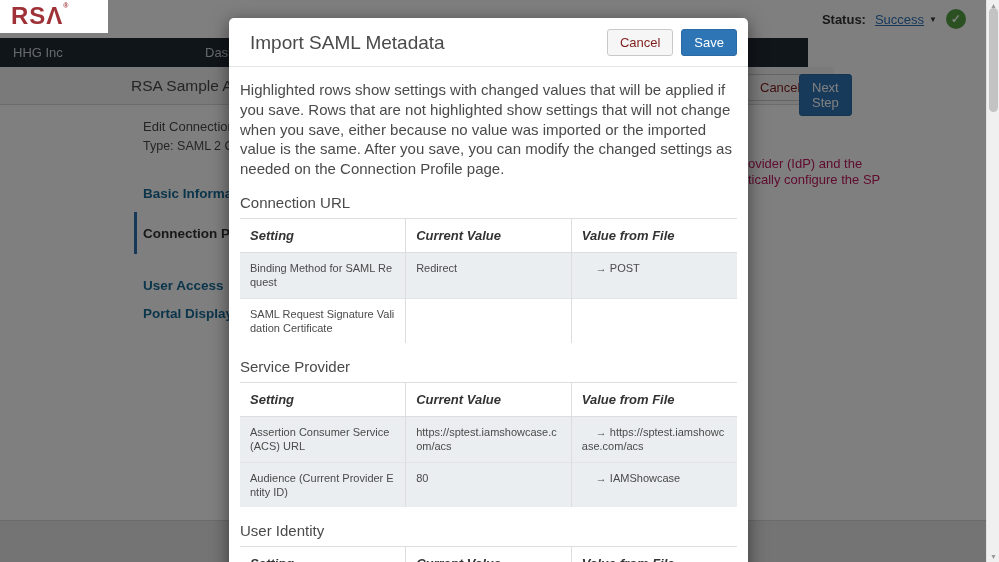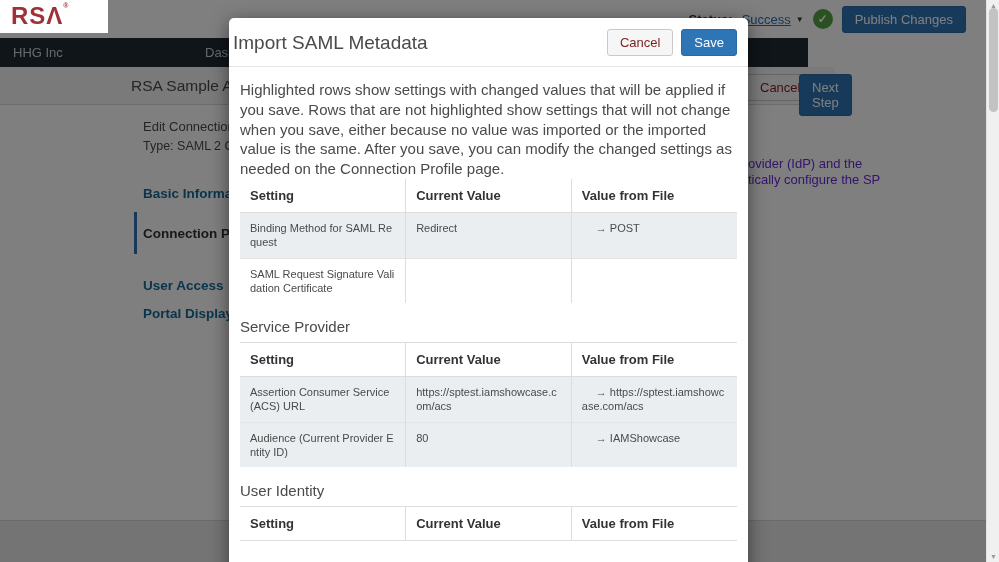--- a/index.html
+++ b/index.html
@@ -35,47 +35,47 @@
     border-bottom:1px solid #d9d9d9;}
   .page-title{position:absolute;left:131px;top:10px;font-size:15.5px;color:#4a4a4a;}
   .ph-cancel{position:absolute;left:747px;top:7px;}
   .ph-next{position:absolute;left:799px;top:7px;}
 
   .side-label{position:absolute;left:143px;font-size:13px;color:#4a4a4a;}
   .side-link{position:absolute;left:143px;font-size:13.5px;font-weight:bold;color:var(--side-link);cursor:pointer;}
   .side-link.active{color:#333;}
   .active-bar{position:absolute;left:134px;top:212px;width:3px;height:42px;background:var(--link-blue);}
 
-  .bg-frag{position:absolute;font-size:13px;color:#6d28d9;white-space:nowrap;}
+  .bg-frag{position:absolute;font-size:13px;color:#be185d;white-space:nowrap;}
 
   .footer{position:absolute;left:0;top:520px;width:986px;height:42px;background:#e9e9e9;
     border-top:1px solid #d6d6d6;}
 
   
   .overlay{position:absolute;left:0;top:0;width:986px;height:562px;background:rgba(0,0,0,0.5);z-index:20;}
 
   
   .logo-box{position:absolute;left:0;top:0;width:108px;height:33px;background:#fff;z-index:30;}
   .logo-text{position:absolute;left:11px;top:2px;font-size:24px;font-weight:bold;color:var(--rsa-red);
     letter-spacing:1px;}
   .logo-reg{font-size:7px;vertical-align:top;}
 
   
   .modal{position:absolute;left:229px;top:18px;width:519px;min-height:560px;background:#fff;
     border-radius:5px 5px 0 0;box-shadow:0 4px 18px rgba(0,0,0,0.5);z-index:40;}
-  .modal-header{display:flex;align-items:center;padding:11px 11px 10px 4px;border-bottom:1px solid #e5e5e5;}
+  .modal-header{display:flex;align-items:center;padding:11px 11px 10px 21px;border-bottom:1px solid #e5e5e5;}
   .modal-title{font-size:19px;color:#4a4a4a;flex:1;}
   .modal-header .btn{margin-left:8px;}
   .modal-body{padding:0 11px 20px 11px;}
   .modal-desc{margin-top:13px;font-size:15px;line-height:1.32;color:#4a4a4a;}
   .sec-title{margin-top:15px;font-size:15px;font-weight:normal;color:#4a4a4a;
     padding-bottom:7px;border-bottom:1px solid #ddd;}
   table.cmp{width:100%;border-collapse:collapse;table-layout:fixed;}
   table.cmp th{width:33.33%;text-align:left;font-size:13px;color:#333;padding:9px 10px;
-    border-bottom:1px solid #ddd;background:#fff;font-weight:bold;}
+    border-bottom:1px solid #ddd;background:#fff;font-weight:bold;font-style:italic;}
   table.cmp th+th, table.cmp td+td{border-left:1px solid #ddd;}
   table.cmp td{font-size:11px;color:#4a4a4a;padding:8px 10px;vertical-align:top;
     word-break:break-all;line-height:1.3;}
   table.cmp tbody tr{height:33px;}
   table.cmp tbody tr+tr td{border-top:1px solid #e4e4e4;}
   table.cmp tbody tr.hl{background:var(--highlight-row);}
   td.vff{text-indent:14px;}
 
   
   .scrollbar{position:absolute;right:0;top:0;width:13px;height:562px;background:#f0f0f0;
@@ -86,21 +86,20 @@
 </style>
 </head>
 <body>
 
 <div class="topbar">
   <div class="status-group">
     <span class="status-label">Status:</span>
     <span class="status-link">Success</span>
     <span class="caret">▼</span>
     <span class="check-circle">✓</span>
-    <button class="btn btn-blue">Publish Changes</button>
   </div>
 </div>
 
 <div class="navbar">
   <span class="nav-company nav-item">HHG Inc</span>
   <span class="nav-dashboard nav-item">Dashboard</span>
   <span class="nav-right">
     <span class="nav-item">Help</span>
     <span class="nav-item"><span>My Account</span> <span class="caret" style="color:#ccd3d8;">▼</span></span>
     <span class="nav-item">Sign Out</span>
@@ -135,20 +134,21 @@
 
 <div class="modal">
   <div class="modal-header">
     <span class="modal-title">Import SAML Metadata</span>
     <button class="btn btn-light">Cancel</button>
     <button class="btn btn-blue">Save</button>
   </div>
   <div class="modal-body">
     <p class="modal-desc">Highlighted rows show settings with changed values that will be applied if you save. Rows that are not highlighted show settings that will not change when you save, either because no value was imported or the imported value is the same. After you save, you can modify the changed settings as needed on the Connection Profile page.</p>
     <div>
+        <h3 class="sec-title">Connection URL</h3>
         <table class="cmp">
           <thead>
             <tr>
               <th>Setting</th>
               <th>Current Value</th>
               <th>Value from File</th>
             </tr>
           </thead>
           <tbody>
             <tr class="hl">

